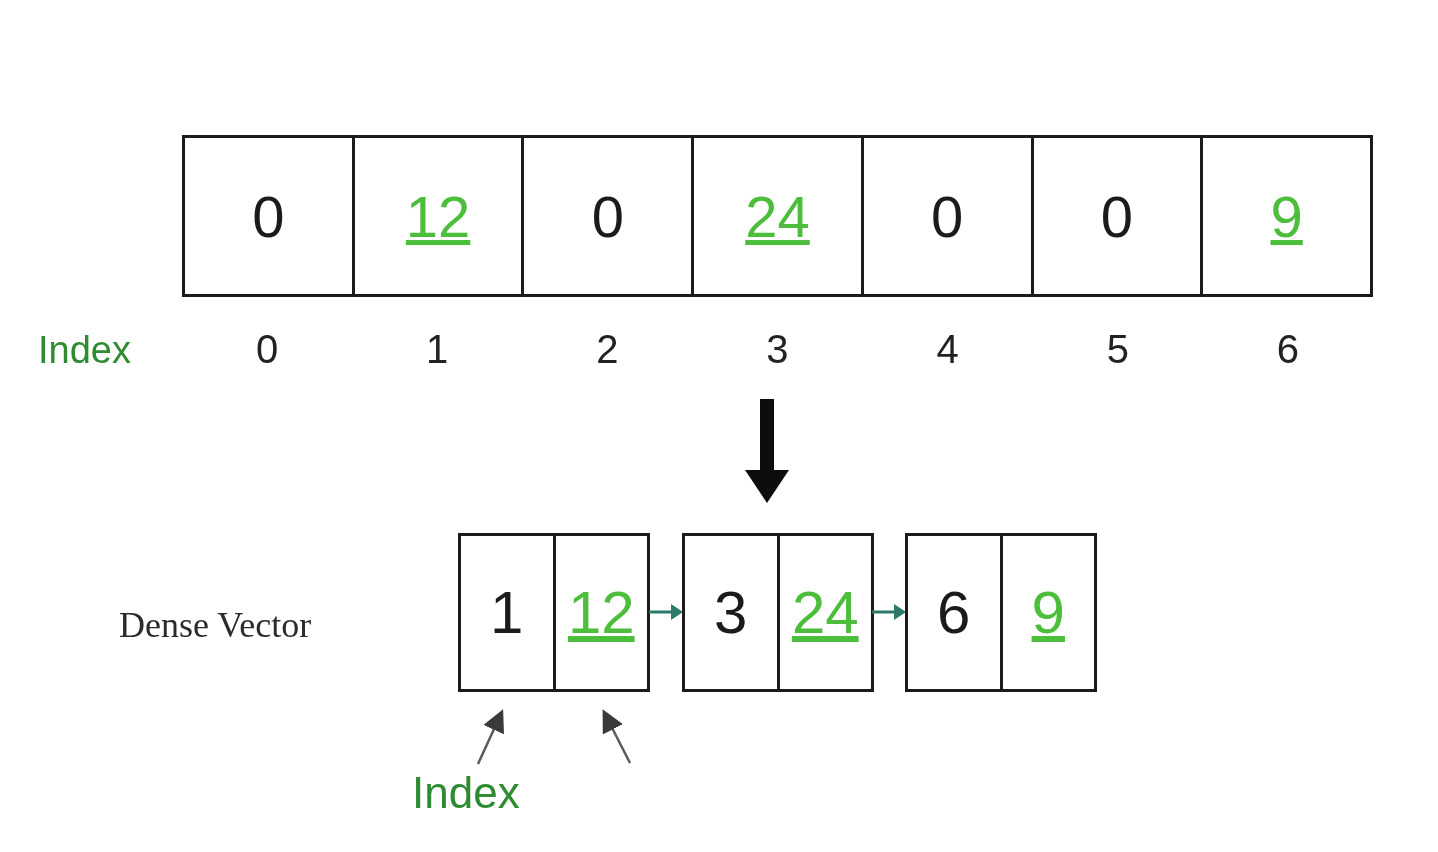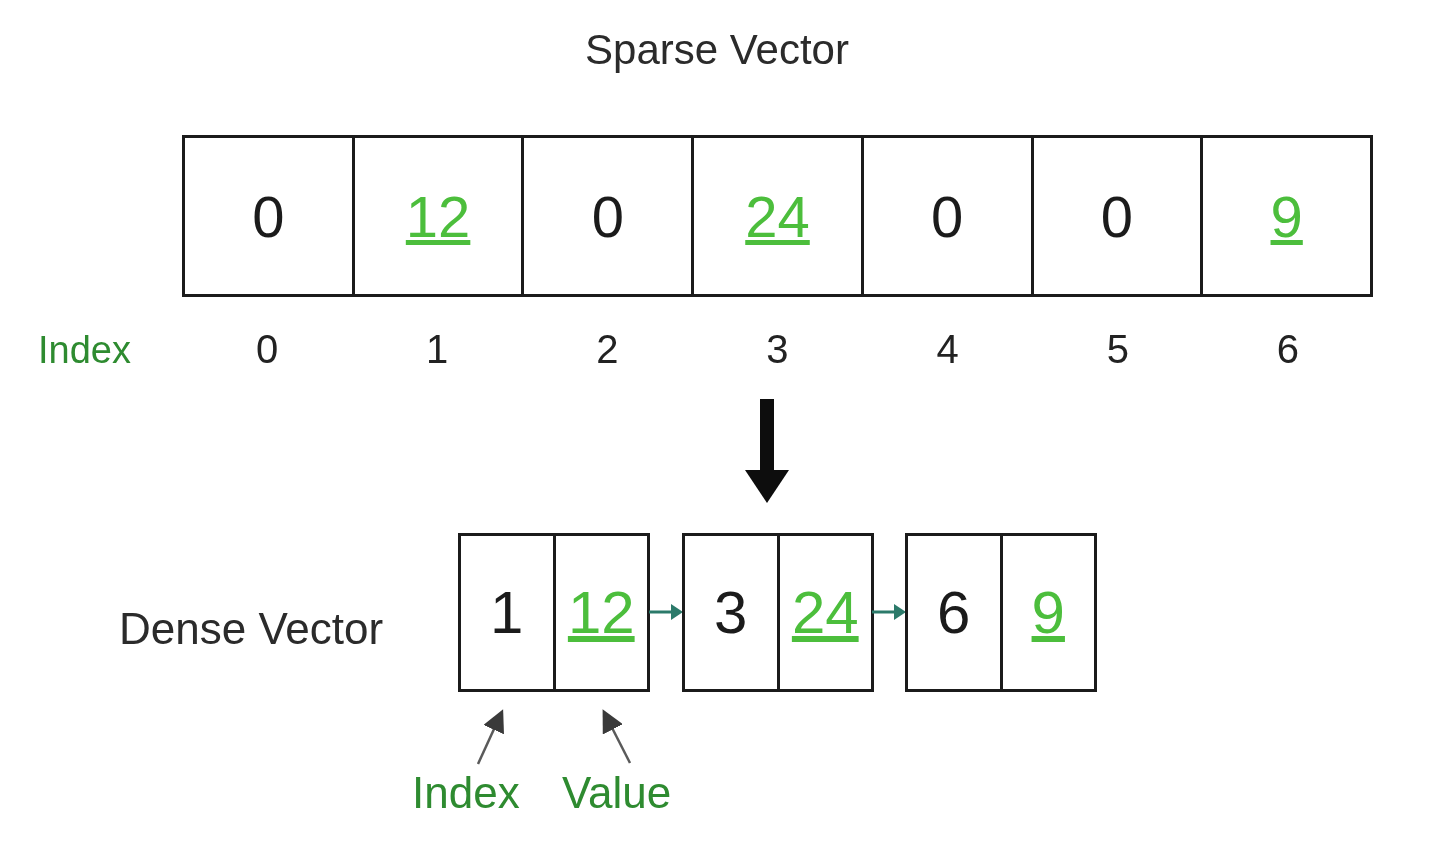--- a/index.html
+++ b/index.html
@@ -62,22 +62,23 @@
     display:flex;align-items:center;justify-content:center;
     font-size:40px;
     color:#222;
   }
   
   .down-arrow{position:absolute;left:741px;top:399px;}
   
   .dense-label{
     position:absolute;
     left:119px;top:604px;
-    font-size:44px;
+    font-size:36px;
     color:#2b2b2b;
+    font-family:Liberation Serif, serif;
   }
   .pair{
     position:absolute;
     top:533px;height:159px;width:192px;
     display:flex;
     border:3px solid var(--ink);
     box-sizing:border-box;
     background:#fff;
   }
   .pair .pcell{
@@ -100,21 +101,20 @@
     color:var(--dark-green);
   }
   .anno-label.index{left:412px;}
   .anno-label.value{left:562px;}
 </style>
 </head>
 <body>
 
 <div class="canvas">
 
-  <div class="title">Sparse Vector</div>
 
   <div class="sparse-row">
     <div class="cell" data-highlight="false">0</div>
     <div class="cell" data-highlight="true">12</div>
     <div class="cell" data-highlight="false">0</div>
     <div class="cell" data-highlight="true">24</div>
     <div class="cell" data-highlight="false">0</div>
     <div class="cell" data-highlight="false">0</div>
     <div class="cell" data-highlight="true">9</div>
   </div>
@@ -174,15 +174,14 @@
   <svg class="anno-arrow right" width="48" height="62" viewBox="0 0 48 62">
     <defs>
       <marker id="ah2" markerWidth="9" markerHeight="9" refX="6" refY="4.5" orient="auto">
         <path d="M0,0 L9,4.5 L0,9 z" fill="#3a3a3a"></path>
       </marker>
     </defs>
     <line x1="38" y1="55" x2="14" y2="8" stroke="#5a5a5a" stroke-width="2.5" marker-end="url(#ah2)"></line>
   </svg>
 
   <div class="anno-label index">Index</div>
-  <div class="anno-label value">Value</div>
 
 </div>
 
 </body></html>

